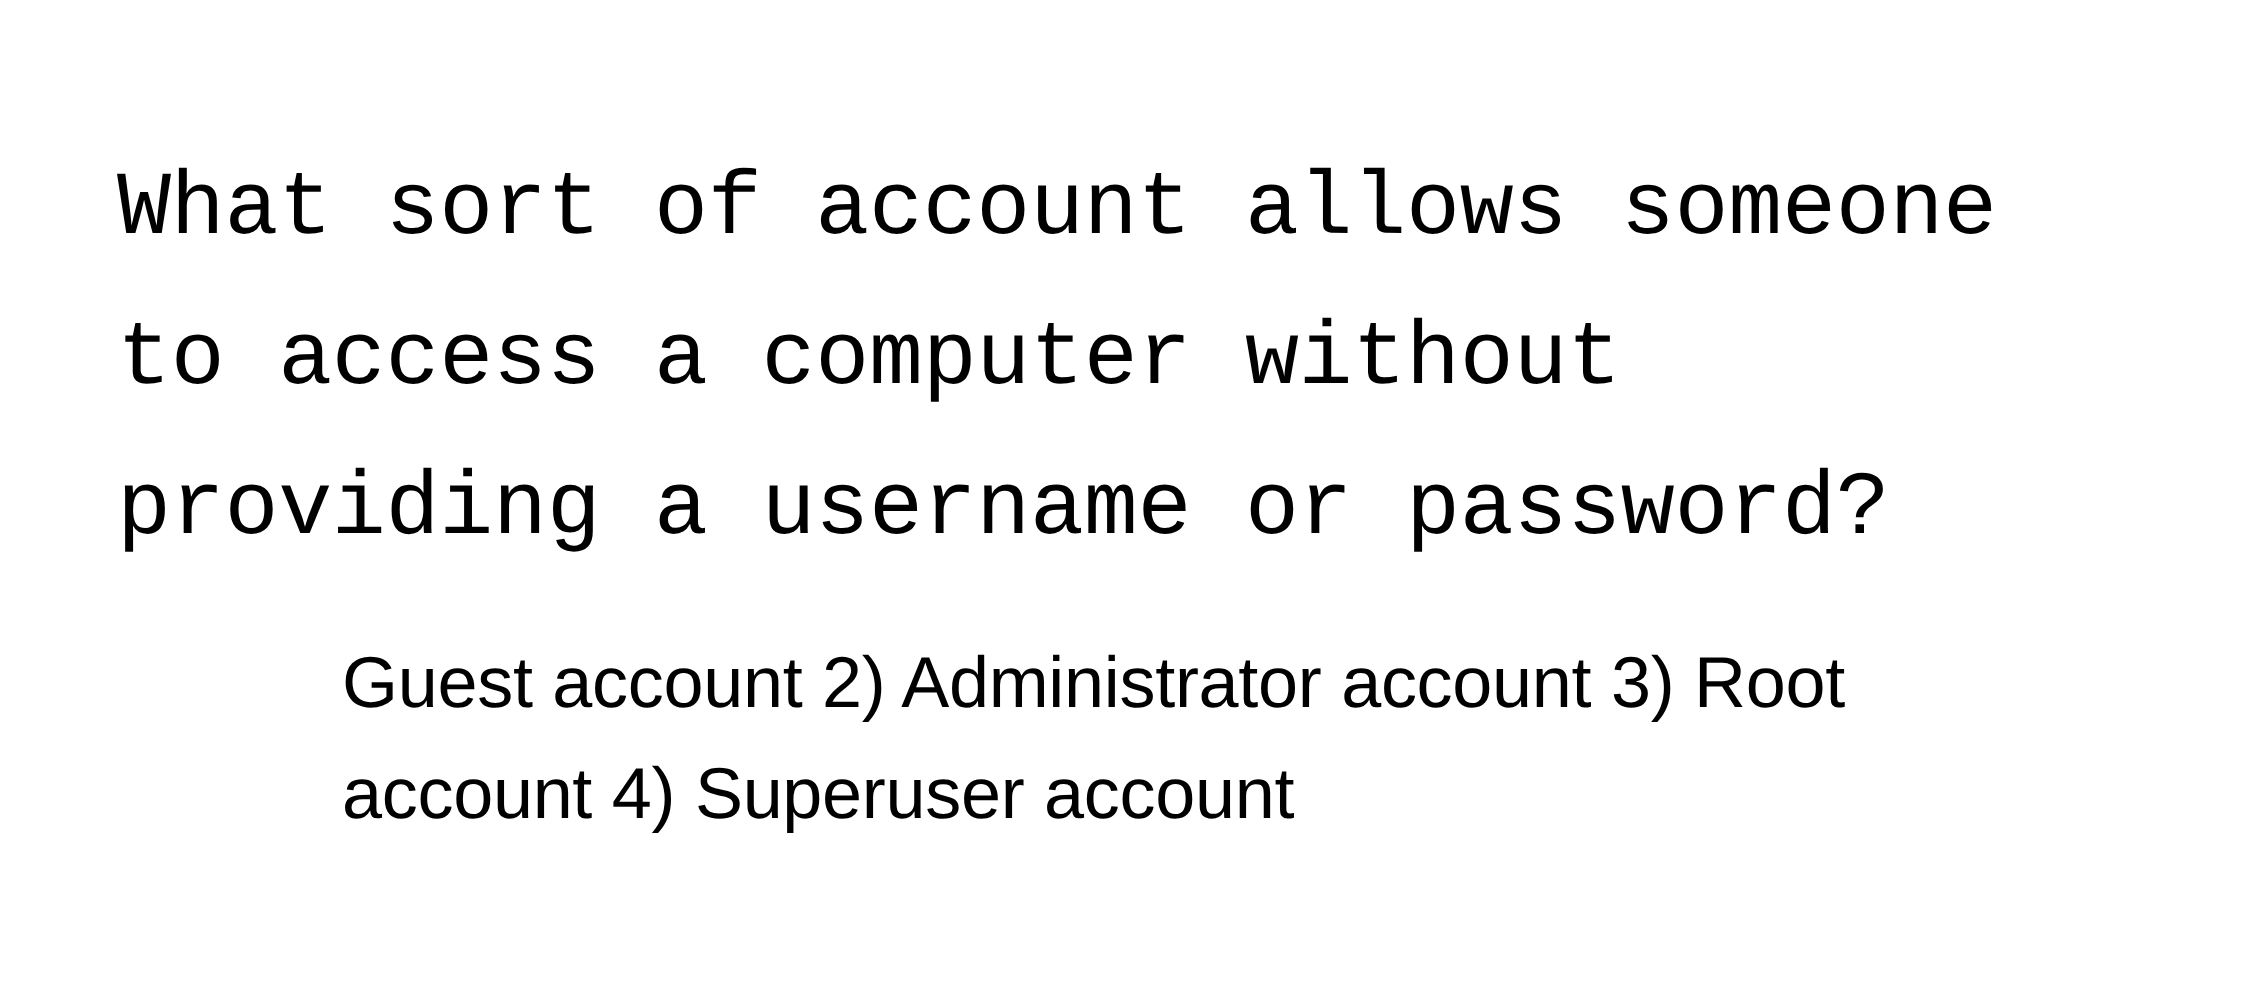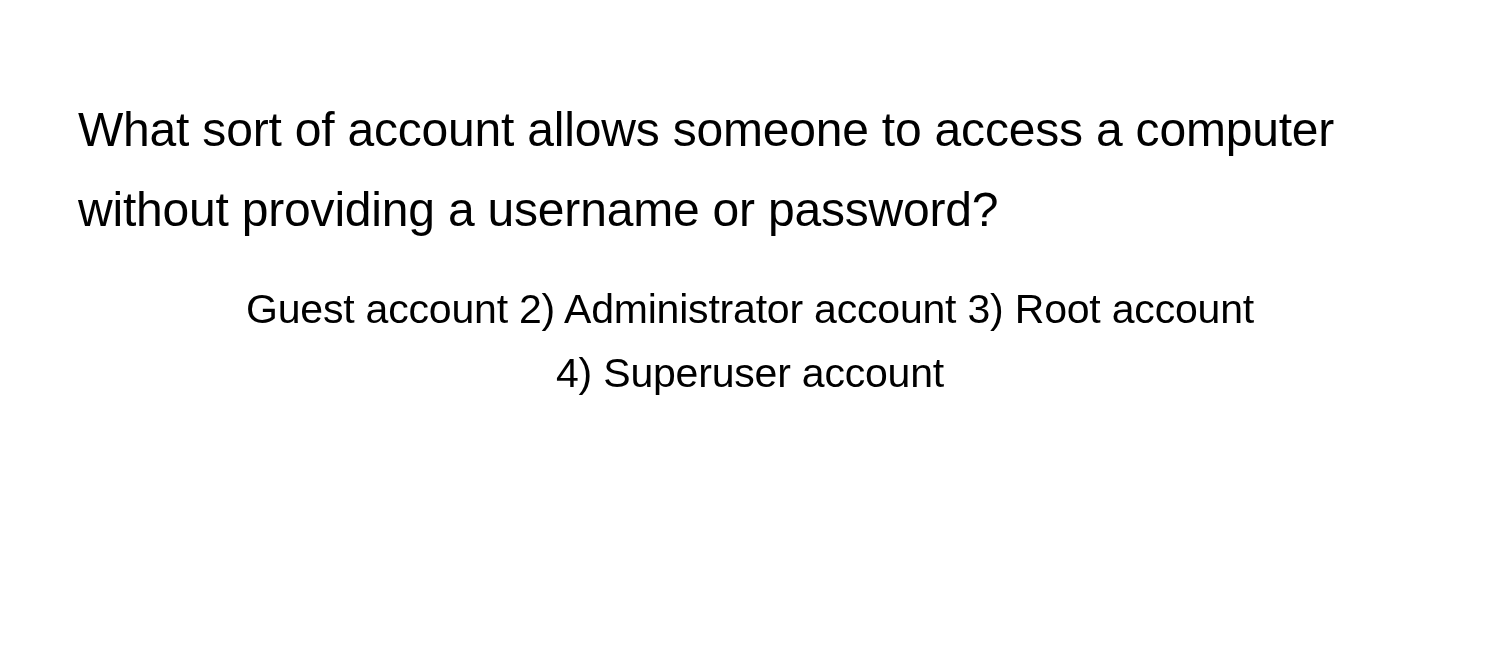--- a/index.html
+++ b/index.html
@@ -11,33 +11,33 @@
       width: 1500px;
       height: 656px;
       background: #ffffff;
       font-family: -apple-system, BlinkMacSystemFont, "Segoe UI", Helvetica, Arial, sans-serif;
       color: #000000;
       padding-top: 90px;
       padding-left: 78px;
       padding-right: 78px;
     }
     .question {
-      font-size: 48px;
+      font-size: 60px;
       line-height: 1.67;
       font-weight: 400;
       letter-spacing: -0.2px;
+      font-family: Liberation Mono, monospace;
     }
     .options {
-      font-size: 41px;
+      font-size: 48px;
       line-height: 1.55;
       font-weight: 400;
       letter-spacing: -0.2px;
       padding-left: 150px;
       margin-top: 28px;
       padding-right: 150px;
-      text-align: center;
     }
   </style>
 </head>
 <body>
 
 <div class="question">What sort of account allows someone to access a computer without providing a username or password?</div>
 <div class="options">Guest account 2) Administrator account 3) Root account 4) Superuser account</div>
 
 </body></html>

